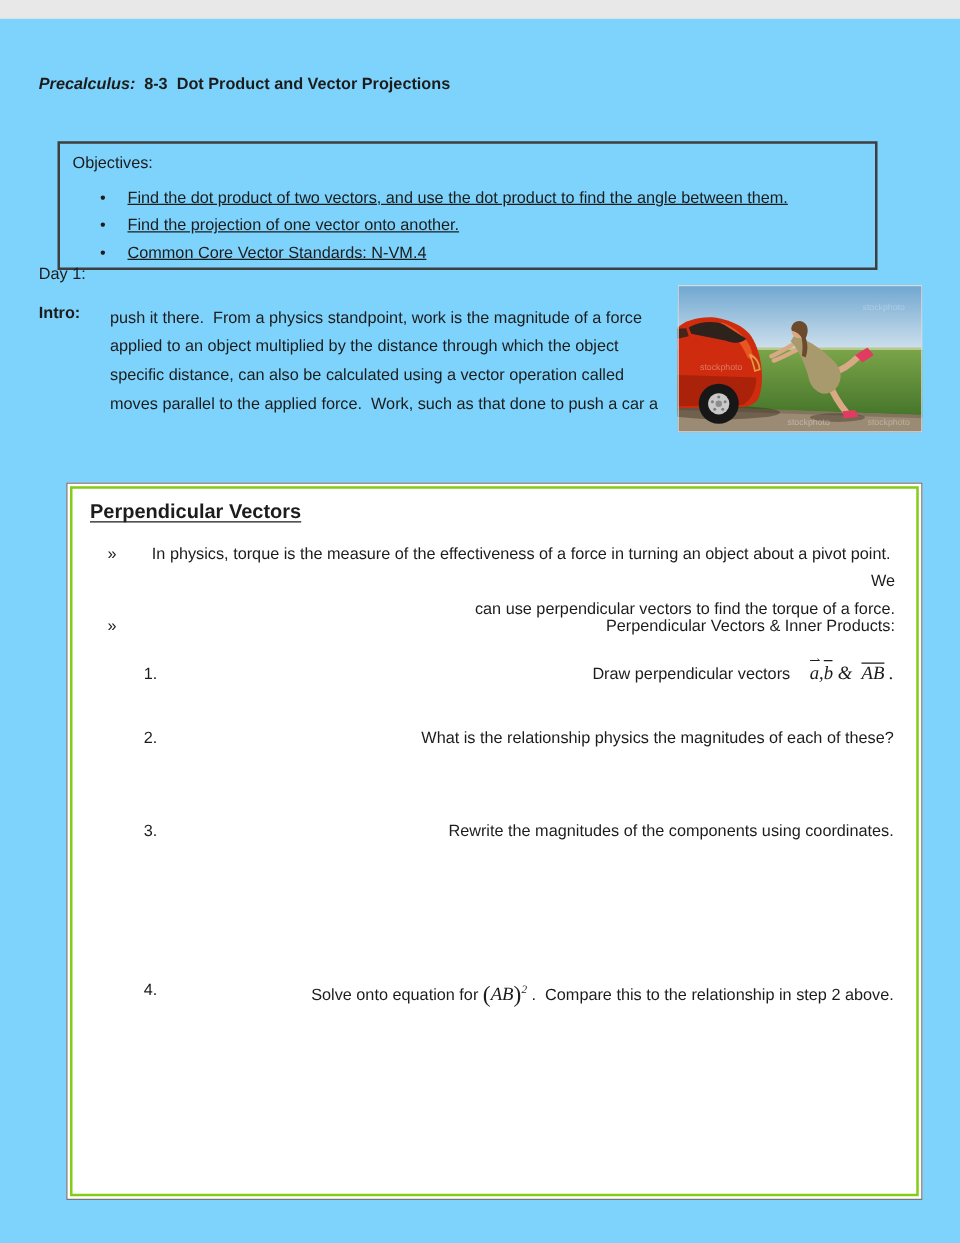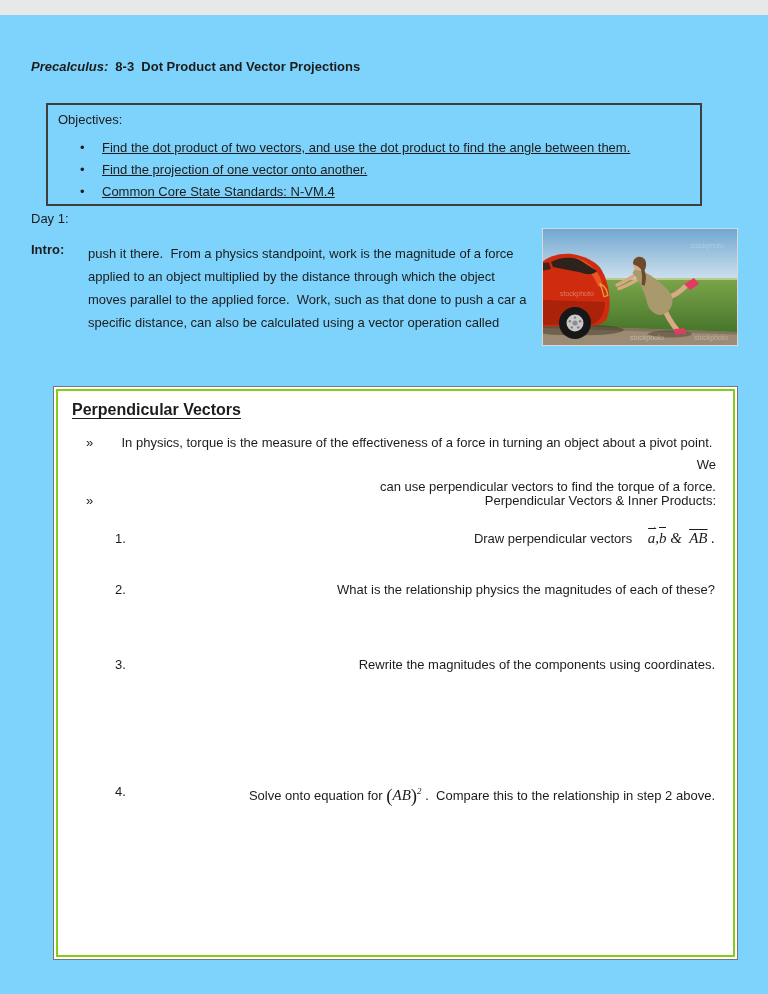--- a/index.html
+++ b/index.html
@@ -6,21 +6,21 @@
   .page{position:relative;width:768px;height:994px;background:#7dd3fc;margin:15px auto;
         font-family:"Liberation Sans",sans-serif;color:#1c1c1c;overflow:hidden;}
   .abs{position:absolute;}
 
   
   .doc-title{left:31px;top:44px;font-size:13px;font-weight:bold;}
   .title-course{font-style:italic;}
   .title-rest{margin-left:7px;}
 
   
-  .obj-box{left:46px;top:88px;width:656px;height:103px;border:2px solid #3e3e3e;box-sizing:border-box;}
+  .obj-box{left:46px;top:98px;width:656px;height:103px;border:2px solid #3e3e3e;box-sizing:border-box;}
   .obj-label{position:absolute;left:10px;top:7px;font-size:13px;}
   .obj-list{position:absolute;left:0;top:32px;margin:0;padding:0;list-style:none;width:100%;}
   .obj-list li{position:relative;padding-left:54px;line-height:22px;font-size:13px;text-decoration:underline;}
   .obj-list li::before{content:"\2022";position:absolute;left:32px;top:0;font-size:13px;}
 
   
   .day-label{left:31px;top:196px;font-size:13px;}
   .intro-label{left:31px;top:227px;font-size:13px;font-weight:bold;}
   .intro-text{left:88px;top:227px;font-size:13px;line-height:23px;width:450px;}
 
@@ -68,32 +68,32 @@
 
   <div class="abs doc-title">
     <span class="title-course">Precalculus:</span><span class="title-rest">8-3&nbsp; Dot Product and Vector Projections</span>
   </div>
 
   <div class="abs obj-box">
     <div class="obj-label">Objectives:</div>
     <ul class="obj-list">
       <li>Find the dot product of two vectors, and use the dot product to find the angle between them.</li>
       <li>Find the projection of one vector onto another.</li>
-      <li>Common Core State Standards: N-VM.4</li>
+      <li>Common Core Vector Standards: N-VM.4</li>
     </ul>
   </div>
 
   <div class="abs day-label">Day 1:</div>
 
   <div class="abs intro-label">Intro:</div>
   <div class="abs intro-text">
     <div>push it there.&nbsp; From a physics standpoint, work is the magnitude of a force</div>
     <div>applied to an object multiplied by the distance through which the object</div>
+    <div>specific distance, can also be calculated using a vector operation called</div>
     <div>moves parallel to the applied force.&nbsp; Work, such as that done to push a car a</div>
-    <div>specific distance, can also be calculated using a vector operation called</div>
   </div>
 
   <div class="abs photo">
     <svg viewBox="0 0 196 118" width="196" height="118" role="img">
       <defs>
         <linearGradient id="skyg" x1="0" y1="0" x2="0" y2="1">
           <stop offset="0" stop-color="#6fa6d0"></stop>
           <stop offset="1" stop-color="#cfe1ed"></stop>
         </linearGradient>
         <linearGradient id="grassg" x1="0" y1="0" x2="0" y2="1">

